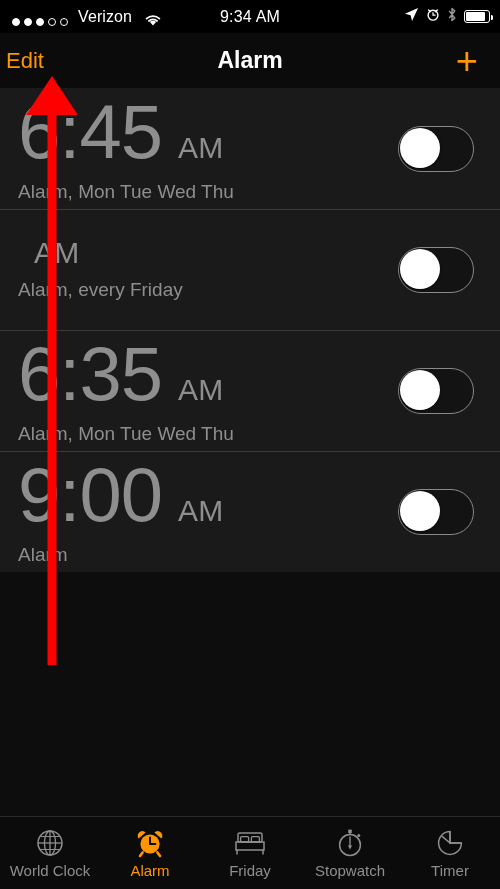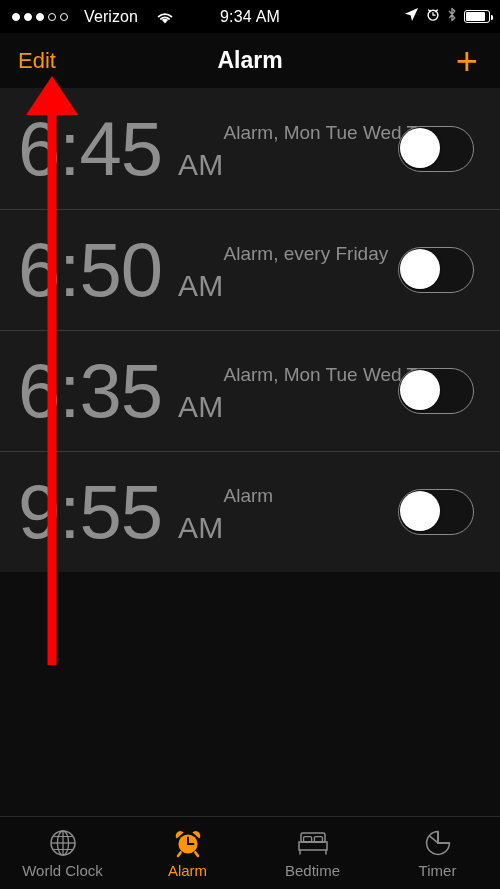--- a/index.html
+++ b/index.html
@@ -26,23 +26,23 @@
     width: 500px;
     height: 33px;
     background: #000;
     display: flex;
     align-items: center;
     color: #fff;
     font-size: 17px;
   }
   .sb-left {
     display: flex;
-    align-items: center;
+    align-items: flex-end;
     padding-left: 12px;
-    gap: 16px;
+    gap: 10px;
     flex: 1;
   }
   .dots { display: flex; align-items: center; gap: 4px; }
   .dot {
     width: 8px; height: 8px; border-radius: 50%;
     border: 1.3px solid #fff; box-sizing: border-box;
   }
   .dot.filled { background: #fff; }
   .carrier { font-size: 16px; letter-spacing: .1px; }
   .wifi { width: 18px; height: 14px; position: relative; margin-left: 2px; }
@@ -91,21 +91,21 @@
     position: absolute;
     top: 33px; left: 0;
     width: 500px; height: 55px;
     background: #0b0b0b;
     display: flex;
     align-items: center;
   }
   .nav-edit {
     color: #ff9500;
     font-size: 22px;
-    padding-left: 18px;
+    padding-left: 6px;
     cursor: pointer;
   }
   .nav-title {
     position: absolute;
     left: 0; right: 0;
     text-align: center;
     color: #fff;
     font-size: 23px;
     font-weight: bold;
   }
@@ -137,21 +137,21 @@
   }
   .alarm-row + .alarm-row::before {
     content: "";
     position: absolute;
     top: 0; left: 0; right: 0;
     height: 1px;
     background: #3a3a3a;
   }
   .alarm-info {
     display: flex;
-    flex-direction: row;
+    flex-direction: column;
     justify-content: flex-start;
   }
   .alarm-time {
     display: flex;
     align-items: baseline;
     color: #8e8e8e;
     line-height: 1;
   }
   .alarm-time .digits {
     font-size: 76px;
@@ -286,21 +286,20 @@
         <div class="alarm-label">Alarm, Mon Tue Wed Thu</div>
       </div>
       <div class="toggle">
           <span class="knob"></span>
         </div>
     </div>
 
     <div class="alarm-row">
       <div class="alarm-info">
         <div class="alarm-time">
-          <span class="digits">6:50</span>
           <span class="period">AM</span>
         </div>
         <div class="alarm-label">Alarm, every Friday</div>
       </div>
       <div class="toggle">
           <span class="knob"></span>
         </div>
     </div>
 
     <div class="alarm-row">
@@ -312,21 +311,21 @@
         <div class="alarm-label">Alarm, Mon Tue Wed Thu</div>
       </div>
       <div class="toggle">
           <span class="knob"></span>
         </div>
     </div>
 
     <div class="alarm-row">
       <div class="alarm-info">
         <div class="alarm-time">
-          <span class="digits">9:55</span>
+          <span class="digits">9:00</span>
           <span class="period">AM</span>
         </div>
         <div class="alarm-label">Alarm</div>
       </div>
       <div class="toggle">
           <span class="knob"></span>
         </div>
     </div>
 
   </div>
@@ -362,23 +361,36 @@
     <div class="tab">
       <span class="ticon">
         <svg width="34" height="30" viewBox="0 0 34 30">
           <rect x="5" y="5" width="24" height="9" rx="1.6" fill="none" stroke="#8e8e8e" stroke-width="1.5"></rect>
           <rect x="7.6" y="8.6" width="8" height="5.4" rx="1.2" fill="none" stroke="#8e8e8e" stroke-width="1.3"></rect>
           <rect x="18.4" y="8.6" width="8" height="5.4" rx="1.2" fill="none" stroke="#8e8e8e" stroke-width="1.3"></rect>
           <path d="M3 14 H31 V22 H3 Z" fill="none" stroke="#8e8e8e" stroke-width="1.5"></path>
           <path d="M4 22 V26 M30 22 V26" stroke="#8e8e8e" stroke-width="1.5" stroke-linecap="round"></path>
         </svg>
       </span>
-      <span class="tlabel">Bedtime</span>
-    </div>
-
+      <span class="tlabel">Friday</span>
+    </div>
+
+    <div class="tab">
+      <span class="ticon">
+        <svg width="32" height="32" viewBox="0 0 32 32">
+          <circle cx="16" cy="18" r="10.4" fill="none" stroke="#8e8e8e" stroke-width="1.5"></circle>
+          <rect x="14.2" y="2.6" width="3.6" height="3.4" fill="#8e8e8e"></rect>
+          <line x1="16" y1="6" x2="16" y2="8" stroke="#8e8e8e" stroke-width="1.5"></line>
+          <circle cx="24.8" cy="8.6" r="1.5" fill="#8e8e8e"></circle>
+          <path d="M16 9.4 V20.6" stroke="#8e8e8e" stroke-width="1.4"></path>
+          <path d="M16 22.6 L13.9 18.6 H18.1 Z" fill="#8e8e8e"></path>
+        </svg>
+      </span>
+      <span class="tlabel">Stopwatch</span>
+    </div>
 
     <div class="tab">
       <span class="ticon">
         <svg width="32" height="32" viewBox="0 0 32 32">
           <path d="M16 4.6 A11.4 11.4 0 1 0 27.4 16 L16 16 Z" fill="none" stroke="#8e8e8e" stroke-width="1.5"></path>
           <path d="M16 4.6 L16 16 L27.4 16" fill="none" stroke="#8e8e8e" stroke-width="1.5"></path>
           <path d="M16 16 L8.4 9.6" stroke="#8e8e8e" stroke-width="1.6" stroke-linecap="round"></path>
         </svg>
       </span>
       <span class="tlabel">Timer</span>

